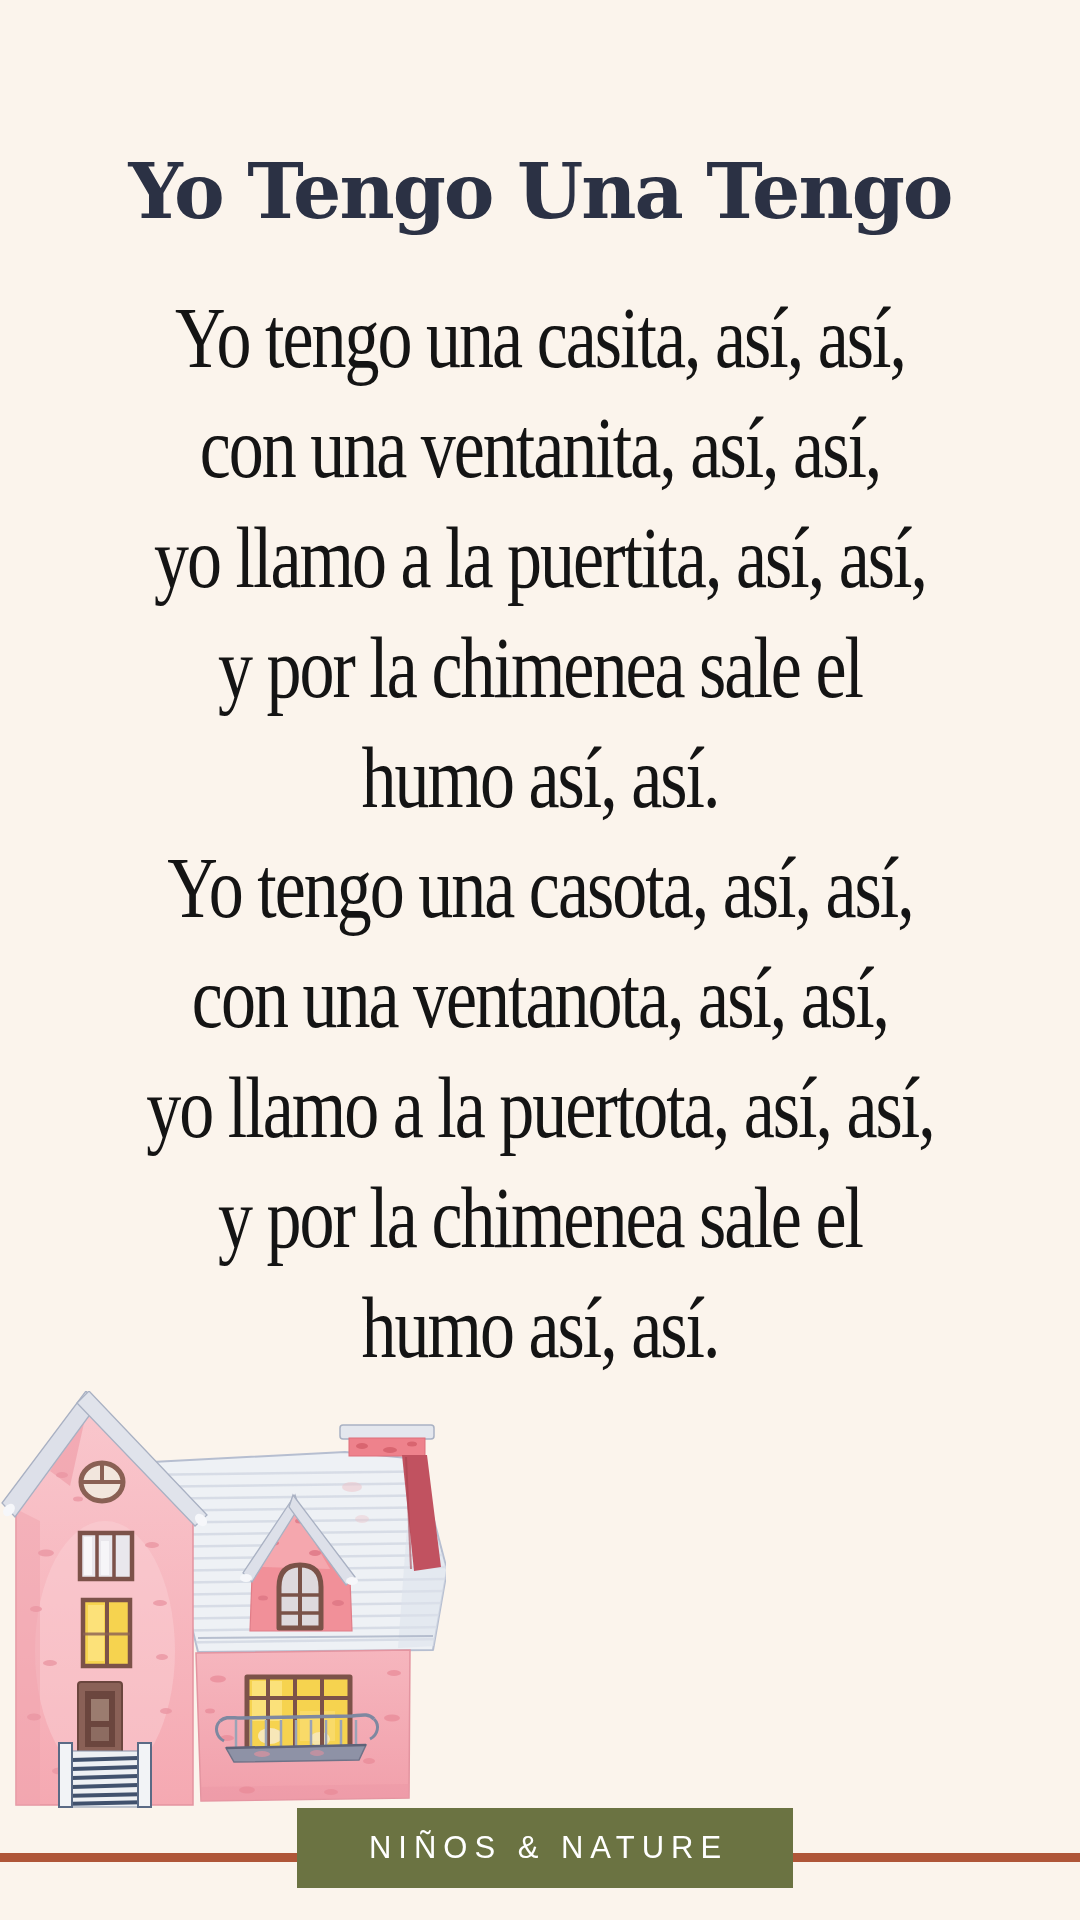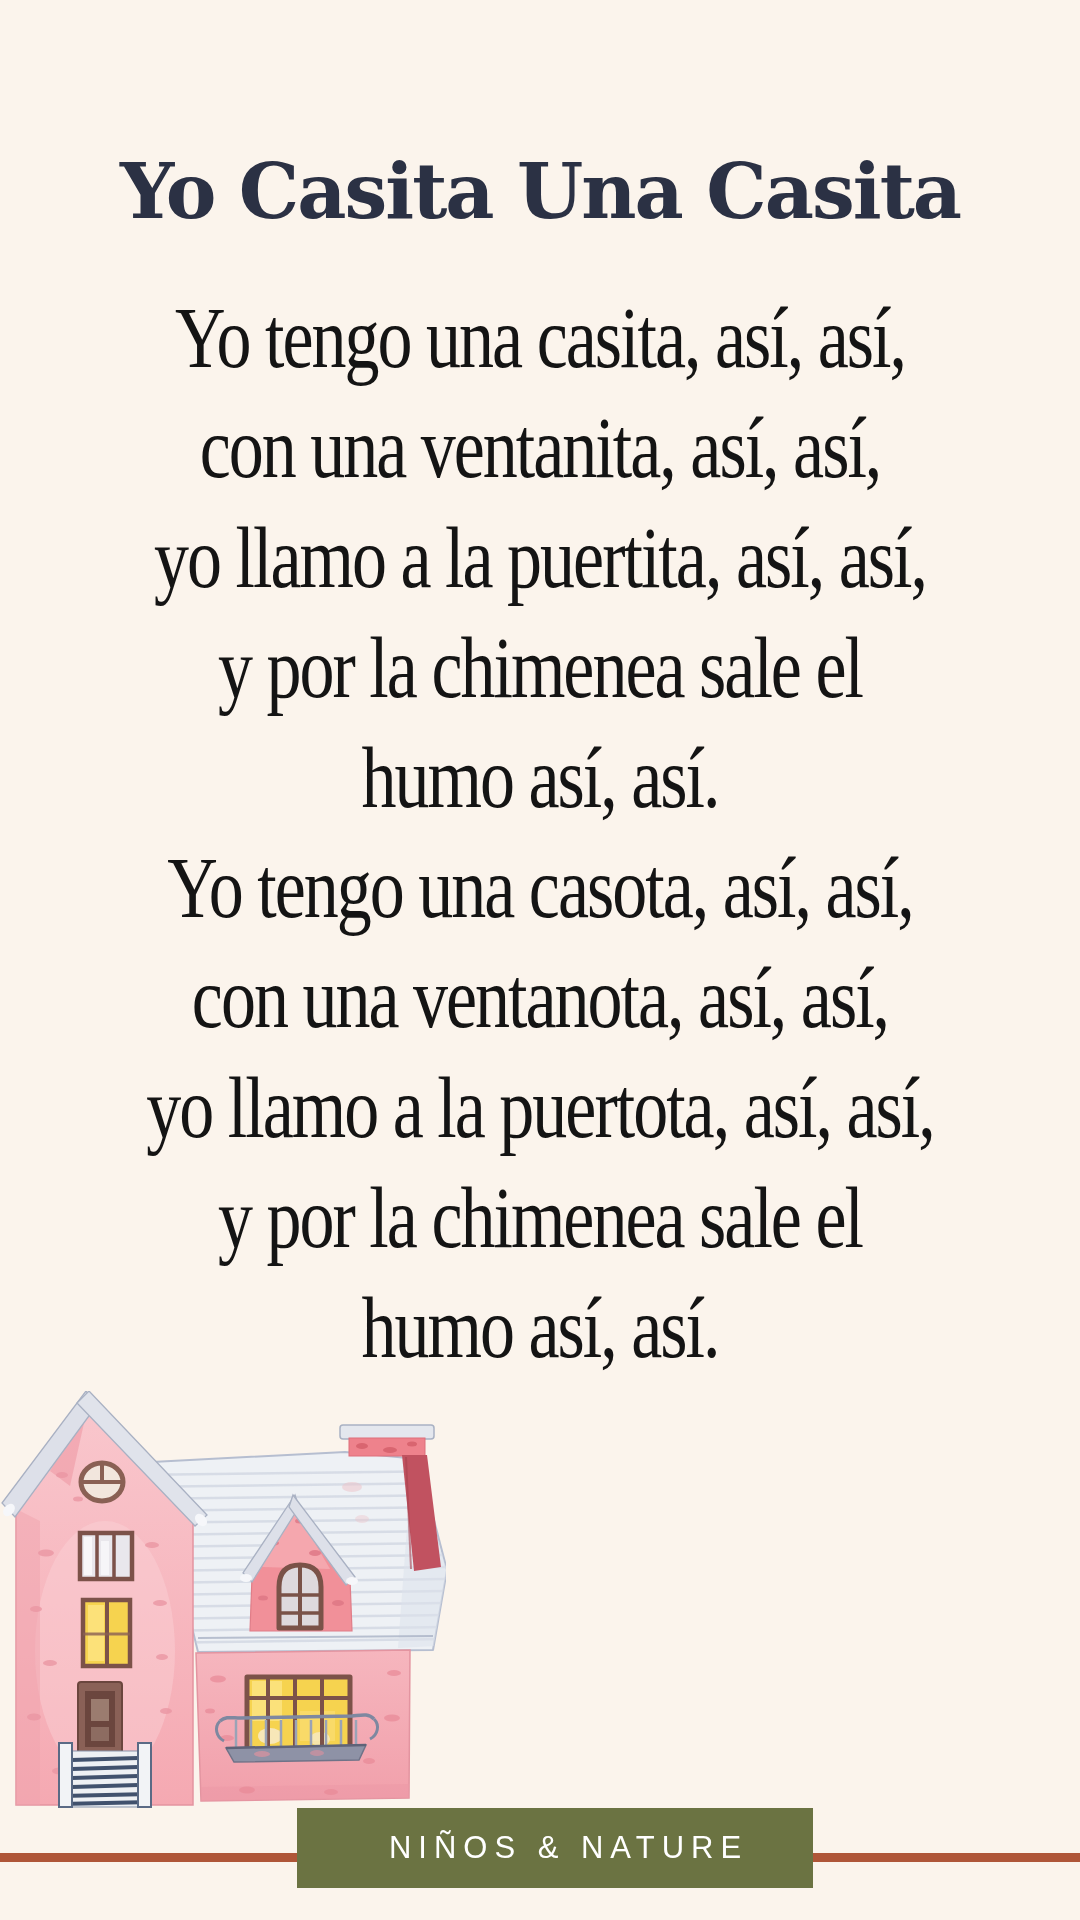--- a/index.html
+++ b/index.html
@@ -24,34 +24,34 @@
   }
   .poem-line{white-space:nowrap;}
   .house-svg{position:absolute;left:0px;top:1391px;width:446px;height:426px;}
   .divider{
     position:absolute;left:0;top:1853px;width:1080px;height:9px;
     background:#af5638;z-index:1;
   }
   .badge{
     position:absolute;left:297px;top:1808px;width:496px;height:80px;
     background:#6b7342;z-index:2;
-    display:flex;align-items:center;justify-content:center;padding-left:20px;
+    display:flex;align-items:center;justify-content:center;
   }
   .badge span{
     font-family:"Liberation Sans",sans-serif;
     font-size:31px;font-weight:400;letter-spacing:7px;
     color:#ffffff;text-indent:7px;
   }
 </style>
 </head>
 <body>
 
 <div class="page">
 
-  <h1 class="title">Yo Casita Una Casita</h1>
+  <h1 class="title">Yo Tengo Una Tengo</h1>
 
   <div class="poem">
     <div class="poem-line">Yo tengo una casita, así, así,</div>
     <div class="poem-line">con una ventanita, así, así,</div>
     <div class="poem-line">yo llamo a la puertita, así, así,</div>
     <div class="poem-line">y por la chimenea sale el</div>
     <div class="poem-line">humo así, así.</div>
     <div class="poem-line">Yo tengo una casota, así, así,</div>
     <div class="poem-line">con una ventanota, así, así,</div>
     <div class="poem-line">yo llamo a la puertota, así, así,</div>

